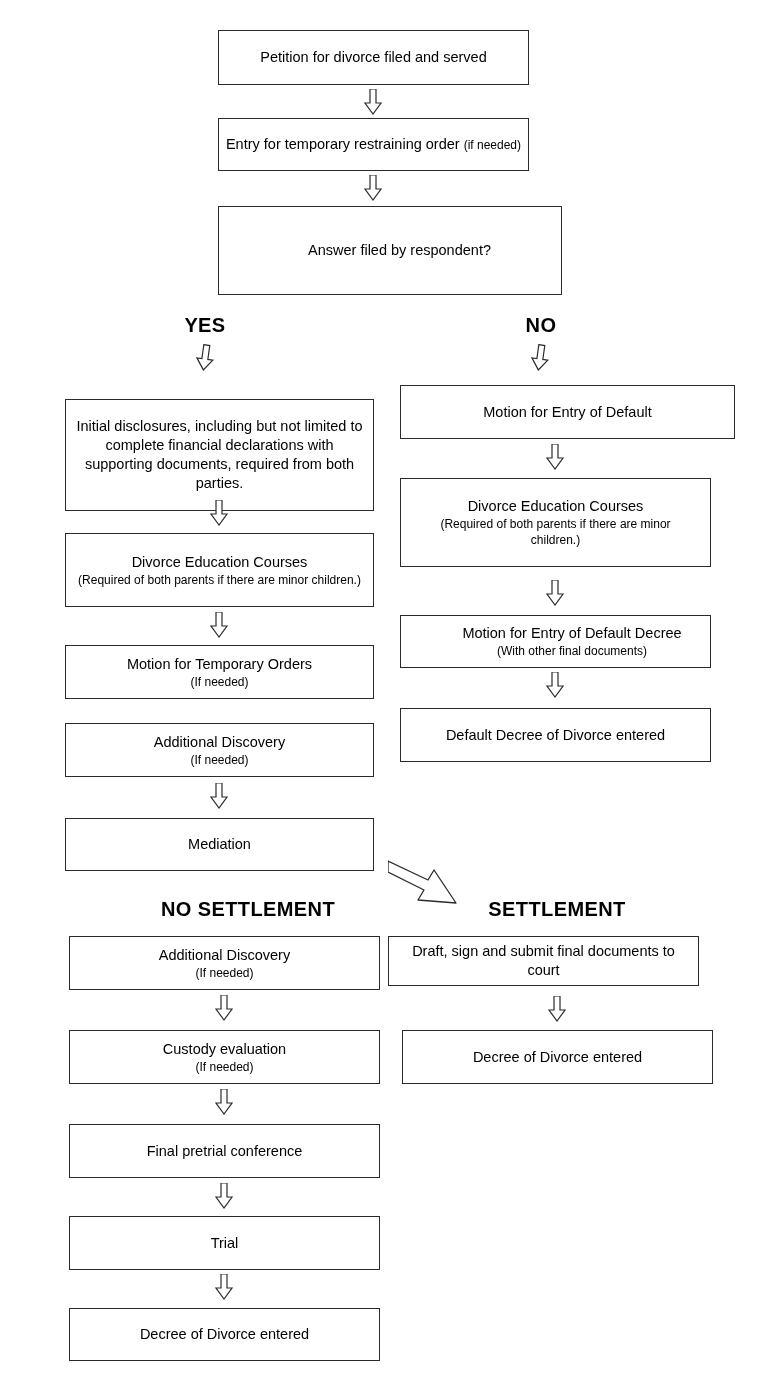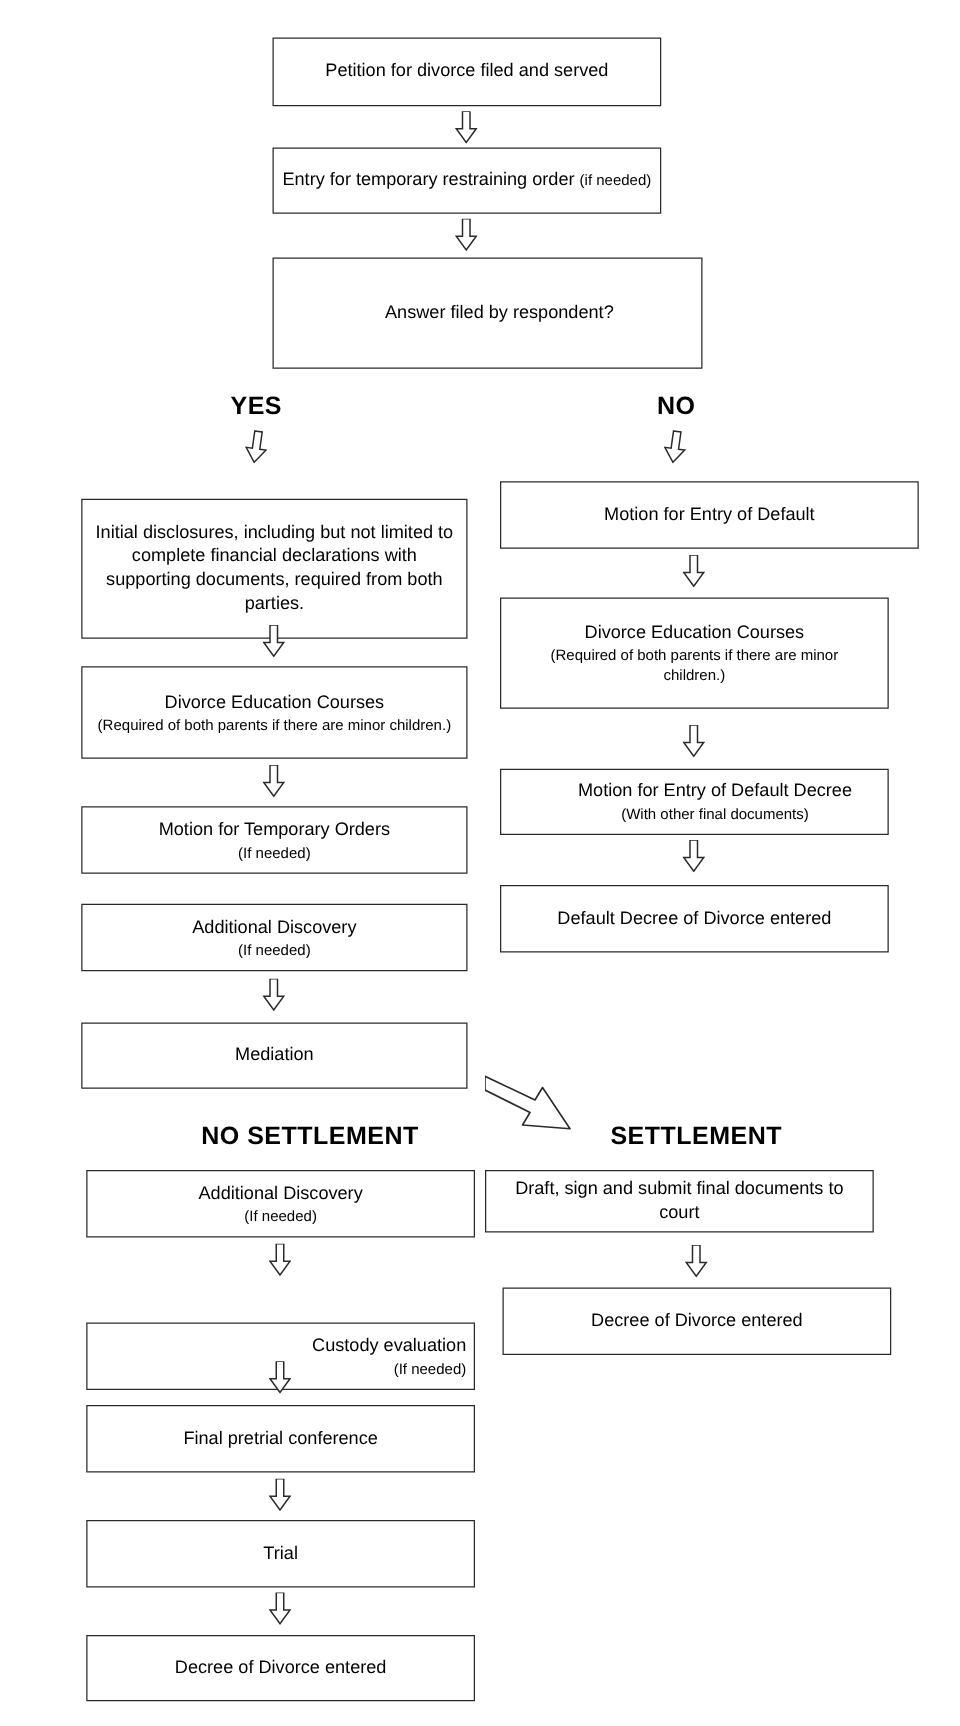--- a/index.html
+++ b/index.html
@@ -196,21 +196,21 @@
   <span class="main">Additional Discovery</span>
   <span class="sub">(If needed)</span>
 </div>
 
 <div class="arrow-down" style="left:215px; top:995px;">
   <svg viewBox="0 0 18 26">
       <polygon points="6,0 12,0 12,14 17,14 9,25 1,14 6,14" fill="#ffffff" stroke="#2b2b2b" stroke-width="1.2"></polygon>
     </svg>
 </div>
 
-<div class="node" style="left:69px; top:1058px; width:311px; height:54px;align-items:flex-end;">
+<div class="node" style="left:69px; top:1030px; width:311px; height:54px;">
   <span class="main">Custody evaluation</span>
   <span class="sub">(If needed)</span>
 </div>
 
 <div class="arrow-down" style="left:215px; top:1089px;">
   <svg viewBox="0 0 18 26">
       <polygon points="6,0 12,0 12,14 17,14 9,25 1,14 6,14" fill="#ffffff" stroke="#2b2b2b" stroke-width="1.2"></polygon>
     </svg>
 </div>
 

